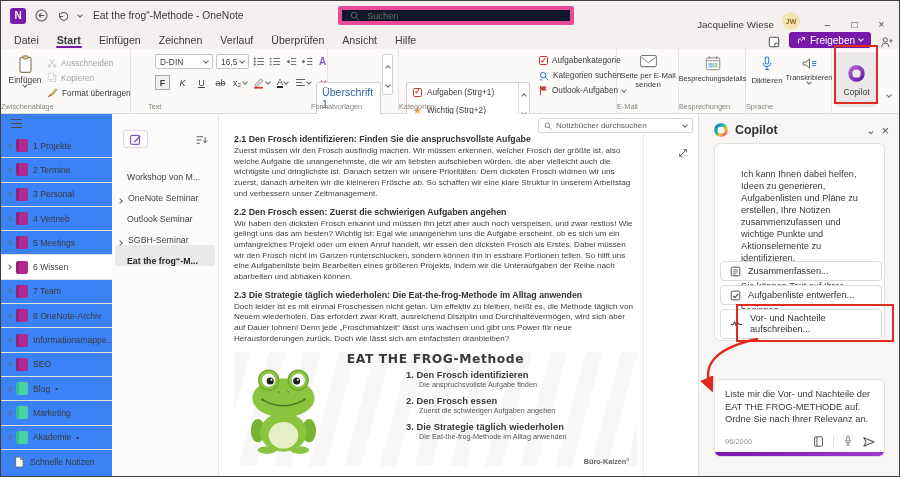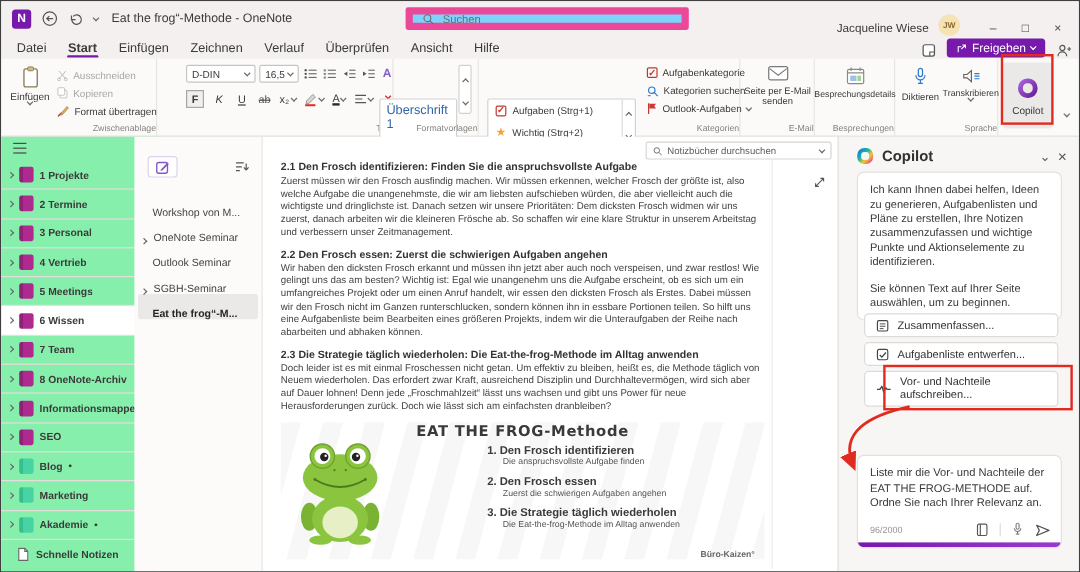--- a/index.html
+++ b/index.html
@@ -5,40 +5,40 @@
   html,body{margin:0;padding:0;background:#cfcccb;}
   *{box-sizing:border-box;}
   .win{position:relative;width:900px;height:477px;background:#fff;border:1px solid #3f3f3f;
        font-family:"Liberation Sans",sans-serif;overflow:hidden;color:#3b3a39;}
   
   .titlebar{position:absolute;left:0;top:0;right:0;height:29px;background:#f3f0ef;display:flex;align-items:center;}
   .on-icon{width:16px;height:16px;margin-left:9px;background:#7719aa;border-radius:3px;color:#fff;
            font-size:10px;font-weight:bold;display:flex;align-items:center;justify-content:center;}
   .tb-ic{margin-left:9px;display:inline-flex;align-items:center;}
   .tb-title{margin-left:11px;font-size:10.3px;color:#3a3a3a;}
-  .tb-search{position:absolute;left:337px;top:5px;width:236px;height:19px;background:#7dd3fc;border:6px solid #ec4899;
+  .tb-search{position:absolute;left:337px;top:5px;width:236px;height:19px;background:#0f172a;border:4px solid #ec4899;
              border-radius:2px;display:flex;align-items:center;}
   .tb-search .ph{margin-left:7px;font-size:9.3px;color:#6d6b68;}
   .tb-right{position:absolute;right:4px;top:0;height:29px;display:flex;align-items:flex-end;}
   .tb-user{font-size:9.8px;color:#3a3a3a;margin-right:8px;}
   .avatar{width:18px;height:18px;border-radius:50%;background:#f5e3b3;color:#8d6b2e;font-size:7px;font-weight:bold;
           display:flex;align-items:center;justify-content:center;margin-right:14px;}
   .wbtn{width:27px;text-align:center;font-size:10px;color:#444;cursor:default;}
   
   .menubar{position:absolute;left:0;top:29px;right:0;height:19px;background:#f3f0ef;display:flex;align-items:center;padding-left:4px;}
   .mi{font-size:10.6px;color:#3b3a39;padding:0 9px;position:relative;height:100%;display:flex;align-items:center;}
   .mi.active{font-weight:bold;}
   .mi .bar{position:absolute;left:8px;right:8px;bottom:1px;height:2.4px;background:#7719aa;border-radius:2px;}
   .menu-right{position:absolute;right:6px;top:1px;height:17px;display:flex;align-items:flex-end;gap:9px;}
   .share-btn{height:16px;background:#7719aa;border-radius:3px;color:#fff;font-size:10px;display:flex;align-items:center;
              gap:4px;padding:0 8px;}
   
   .ribbon{position:absolute;left:0;top:48px;right:0;height:65px;background:#fbfaf9;border-bottom:1px solid #dedcda;}
   .rg{position:absolute;top:0;bottom:0;border-right:1px solid #e7e5e3;}
-  .rg-label{position:absolute;bottom:2px;left:0;right:0;text-align:right;font-size:7.3px;color:#85827f;}
+  .rg-label{position:absolute;bottom:2px;left:0;right:0;text-align:left;font-size:7.3px;color:#85827f;}
   .bigbtn{position:absolute;display:flex;flex-direction:column;align-items:center;font-size:8.3px;color:#3b3a39;}
   .cv{display:inline-block;width:4px;height:4px;border-right:1px solid #6b6967;border-bottom:1px solid #6b6967;
       transform:rotate(45deg);margin-top:-2px;}
   .cv.w{border-color:#fff;}
   .cr{display:inline-block;width:4px;height:4px;border-right:1px solid #6b6967;border-bottom:1px solid #6b6967;
       transform:rotate(-45deg);}
   .smallrow{display:flex;align-items:center;gap:4px;font-size:8.3px;height:15px;white-space:nowrap;}
   .dis{color:#a8a6a4;}
   .combo{height:15px;border:1px solid #c7c5c3;background:#fff;border-radius:2px;display:flex;align-items:center;
          justify-content:space-between;font-size:8.4px;padding:0 4px;}
@@ -50,21 +50,21 @@
   .stylel1{font-size:10.6px;color:#3165a4;}
   .stylel2{font-size:9.4px;color:#3165a4;}
   .tagrow{display:flex;align-items:center;gap:5px;font-size:8.2px;height:18px;padding-left:6px;white-space:nowrap;}
   .tagcolrow{display:flex;align-items:center;gap:4px;font-size:8.2px;height:15px;white-space:nowrap;}
   .chkred{display:inline-flex;width:9px;height:9px;border:1px solid #c0392b;border-radius:1.5px;color:#c0392b;
           font-size:8px;line-height:8px;align-items:center;justify-content:center;font-weight:bold;}
   .star{color:#f2a33a;font-size:10px;}
   .cop-btn{position:absolute;left:4px;top:3px;width:41px;height:55px;background:#ebe9e7;border-radius:3px;
            display:flex;flex-direction:column;align-items:center;justify-content:center;gap:3px;font-size:8.4px;}
   
-  .nbbar{position:absolute;left:0;top:113px;width:132px;bottom:0;background:#86efac;border-right:1px solid #e0d8d5;font-weight:bold;}
+  .nbbar{position:absolute;left:0;top:113px;width:132px;bottom:0;background:#3b82f6;border-right:1px solid #e0d8d5;}
   .hamb{position:absolute;left:10px;top:5px;width:11px;height:9px;border-top:1.6px solid #4a4a4a;
         border-bottom:1.6px solid #4a4a4a;}
   .hamb:after{content:"";display:block;margin-top:2.6px;border-top:1.6px solid #4a4a4a;}
   .nbrows{position:absolute;left:0;top:20px;right:0;}
   .nbrow{height:24.3px;display:flex;align-items:center;border-bottom:1px solid #e5dedb;padding-left:6px;gap:5px;}
   .nbrow.sel{background:#fff;}
   .nbicon{width:12px;height:13px;border-radius:2px;flex:0 0 auto;}
   .nbicon.m{background:linear-gradient(90deg,#8f2277 0 3px,#ae2a8f 3px);}
   .nbicon.g{background:linear-gradient(90deg,#33bf8f 0 3px,#4ad3a2 3px);}
   .nblabel{font-size:8.6px;color:#3b3a39;white-space:nowrap;overflow:hidden;}
@@ -99,21 +99,21 @@
   .step{margin-bottom:6px;}
   .step-t{font-size:9.4px;font-weight:bold;color:#3a3a3a;}
   .step-s{font-size:7.3px;color:#555;margin-left:13px;}
   .credit{position:absolute;right:8px;bottom:0;font-size:7.2px;font-weight:bold;color:#666;}
   
   .copilot{position:absolute;left:697px;top:113px;right:0;bottom:0;background:#f8f6f5;border-left:1px solid #e1dfdd;}
   .cp-head{position:absolute;left:14px;top:7px;right:10px;height:18px;display:flex;align-items:center;gap:6px;}
   .cp-title{font-size:12.4px;color:#323130;font-weight:bold;flex:1;}
   .cp-card{position:absolute;left:15px;right:14px;top:29px;background:#fff;border:1px solid #e3e1e0;border-radius:6px;
            padding:8px 10px;font-size:9.2px;line-height:12px;color:#3b3a39;}
-  .cp-card p{margin:0;}
+  .cp-card p{margin:16px;}
   .cp-card p+p{margin-top:10px;}
   .act{position:absolute;left:21px;width:162px;background:#fff;border:1px solid #dddbd9;border-radius:4px;
        display:flex;align-items:center;gap:7px;padding:0 9px;font-size:9.2px;color:#333;}
   .inp-card{position:absolute;left:15px;right:14px;top:265px;height:78px;background:#fff;border:1px solid #e3e1e0;
             border-radius:6px;overflow:hidden;}
   .inp-text{padding:8px 10px 0 10px;font-size:9.3px;line-height:12.6px;color:#3b3a39;}
   .inp-foot{position:absolute;left:10px;right:8px;bottom:8px;display:flex;align-items:center;}
   .ccount{font-size:7.5px;color:#979593;flex:1;}
   .inp-ic{display:inline-flex;align-items:center;margin-left:9px;}
   .idiv{width:1px;height:11px;background:#ddd;margin-left:9px;}

